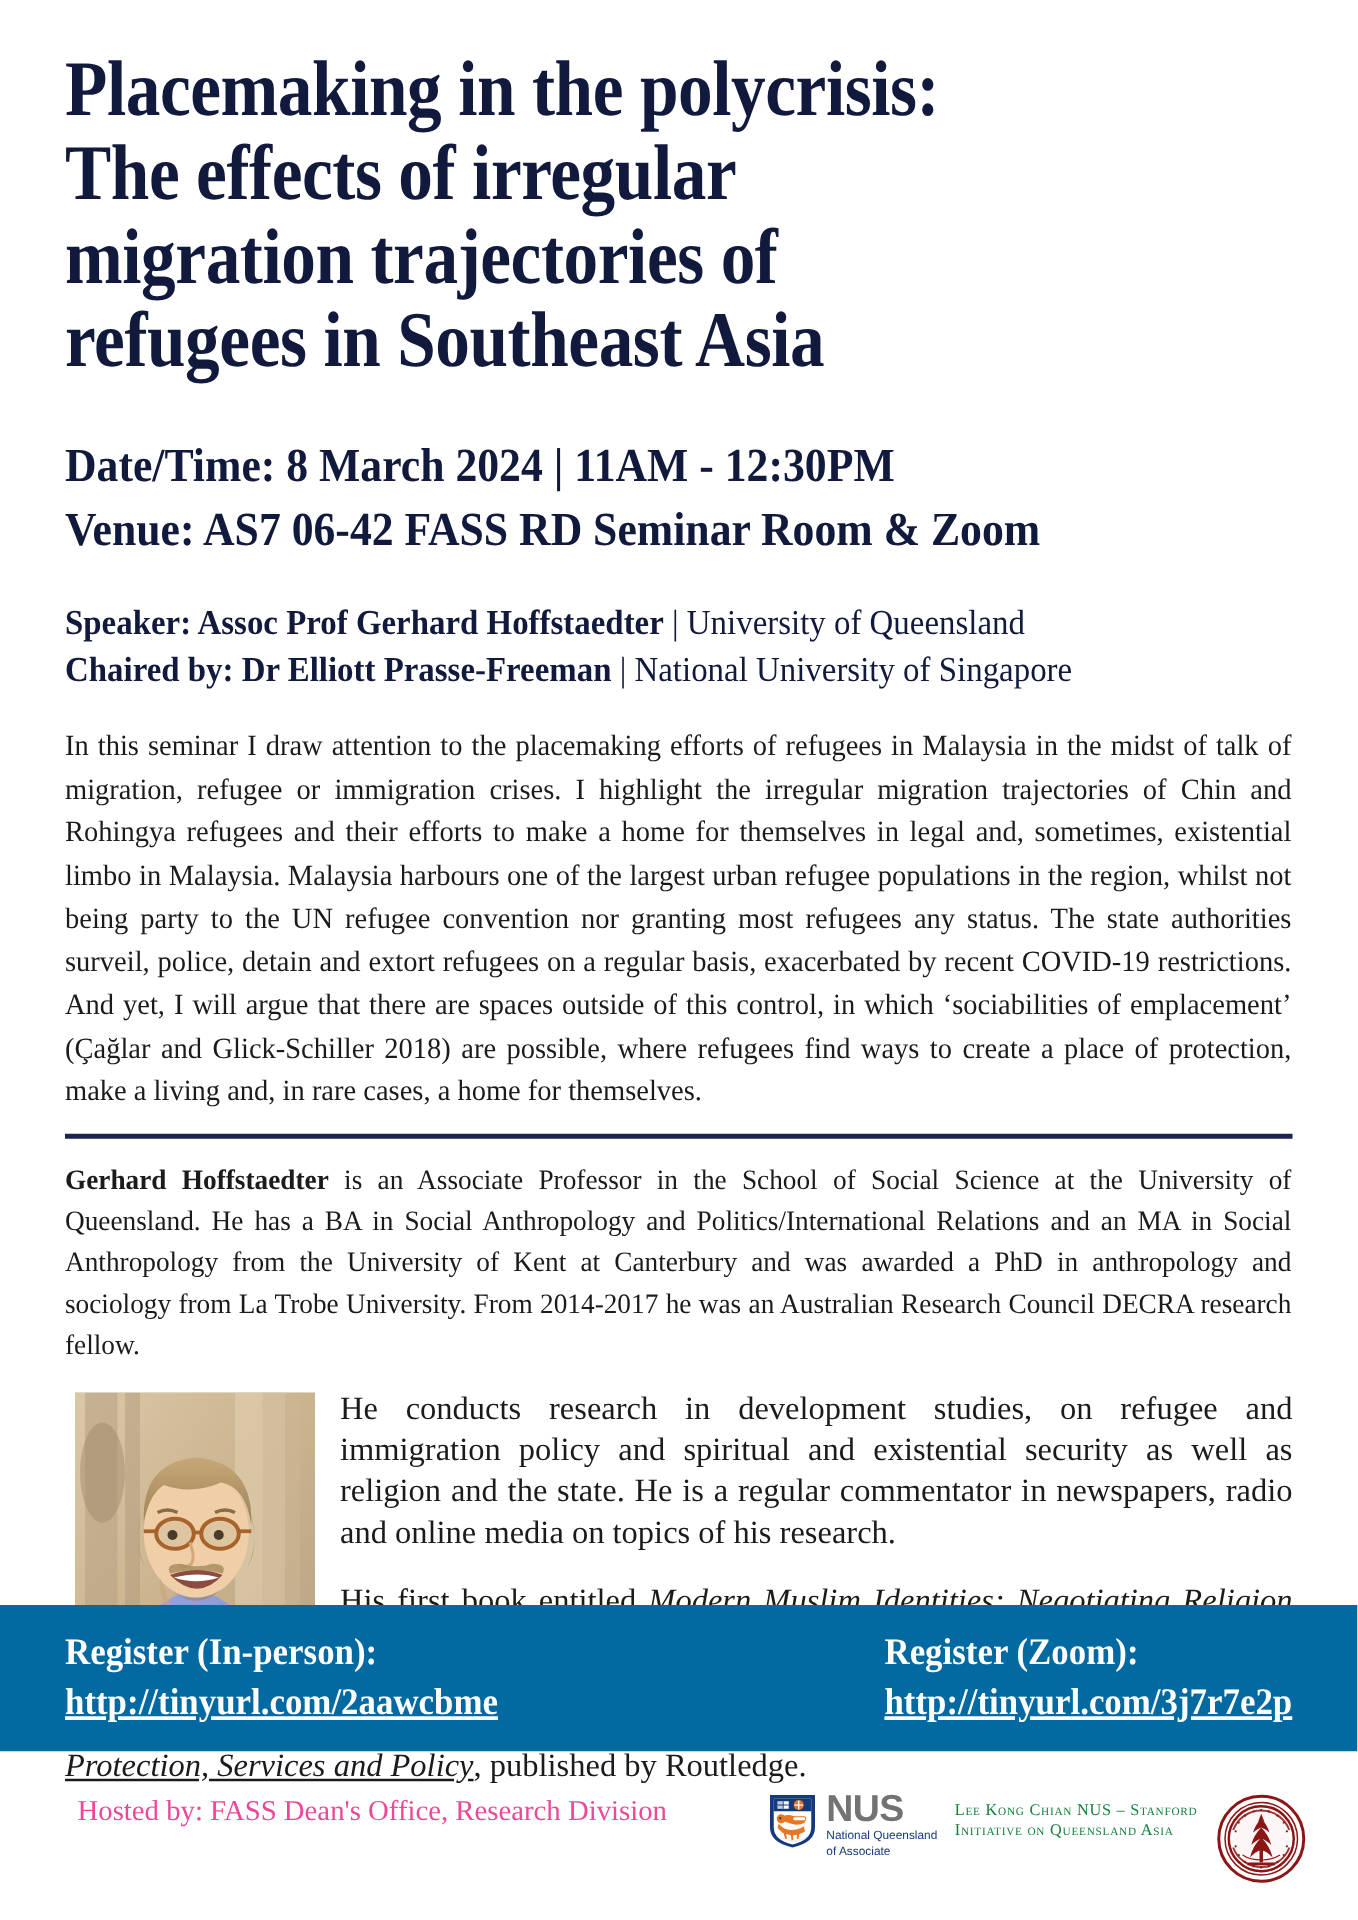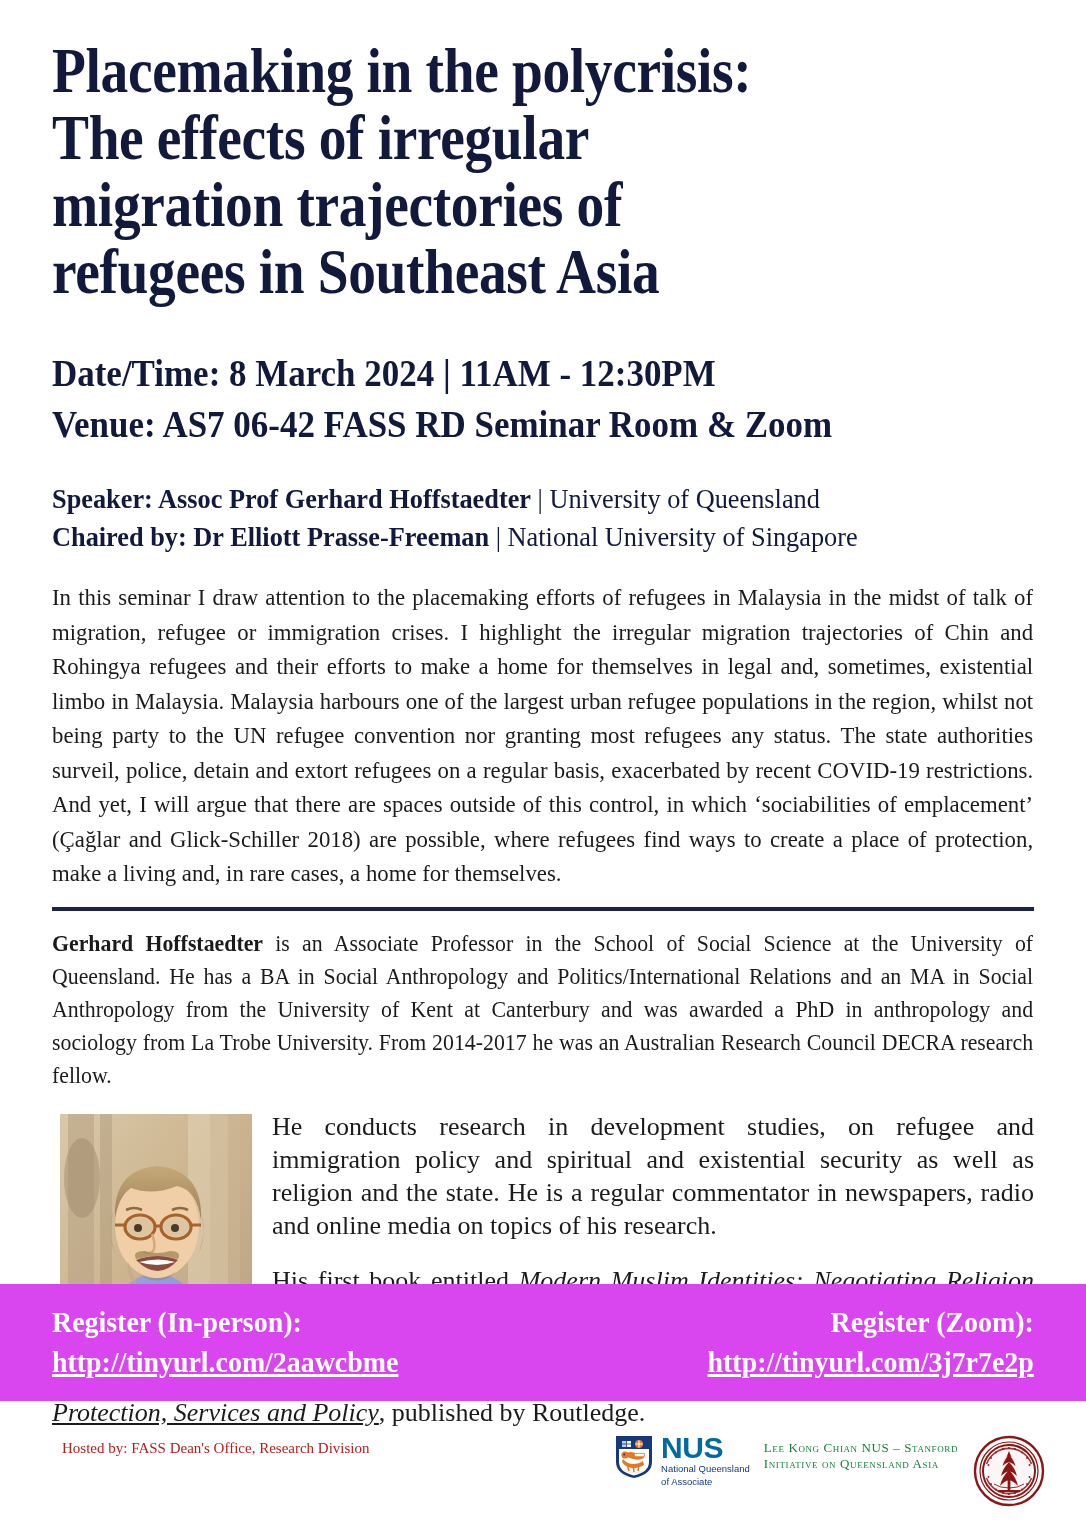--- a/index.html
+++ b/index.html
@@ -125,30 +125,30 @@
   .bookttl { font-style: italic; text-decoration: underline; }
   .uline { text-decoration: underline; }
 
   
   .register-band {
     position: absolute;
     left: 0;
     top: 1284px;
     width: 1086px;
     height: 117px;
-    background: #d946ef;
+    background: #0369a1;
     box-sizing: border-box;
   }
   .register-inner {
     display: flex;
     justify-content: space-between;
     padding: 18px 52px 0 52px;
   }
   .reg-col { color: #ffffff; }
-  .reg-col.right { text-align: right; }
+  .reg-col.right { }
   .reg-label {
     font-weight: bold;
     font-size: 30px;
     line-height: 40px;
     transform: scaleX(0.93);
     transform-origin: left top;
     white-space: nowrap;
   }
   .reg-col.right .reg-label,
   .reg-col.right .reg-url { transform-origin: right top; }
@@ -170,36 +170,36 @@
     left: 0;
     top: 1412px;
     width: 1086px;
     height: 124px;
     box-sizing: border-box;
     padding: 22px 24px 0 62px;
     display: flex;
     align-items: flex-start;
   }
   .footer-text {
-    font-size: 15px;
+    font-size: 23px;
     line-height: 25px;
-    color: #b91c1c;
+    color: #ec4899;
     flex: 0 0 auto;
     padding-top: 2px;
   }
   .footer-logos {
     margin-left: auto;
     display: flex;
     align-items: flex-start;
     gap: 14px;
     padding-right: 16px;
   }
   .nus-logo { display: flex; align-items: flex-start; gap: 7px; }
   .nus-word {
-    color: #0369a1;
+    color: #737373;
     font-family: "Liberation Sans", sans-serif;
     font-weight: bold;
     font-size: 30px;
     line-height: 27px;
     letter-spacing: -0.5px;
   }
   .nus-sub {
     color: #14397d;
     font-family: "Liberation Sans", sans-serif;
     font-size: 9.5px;

